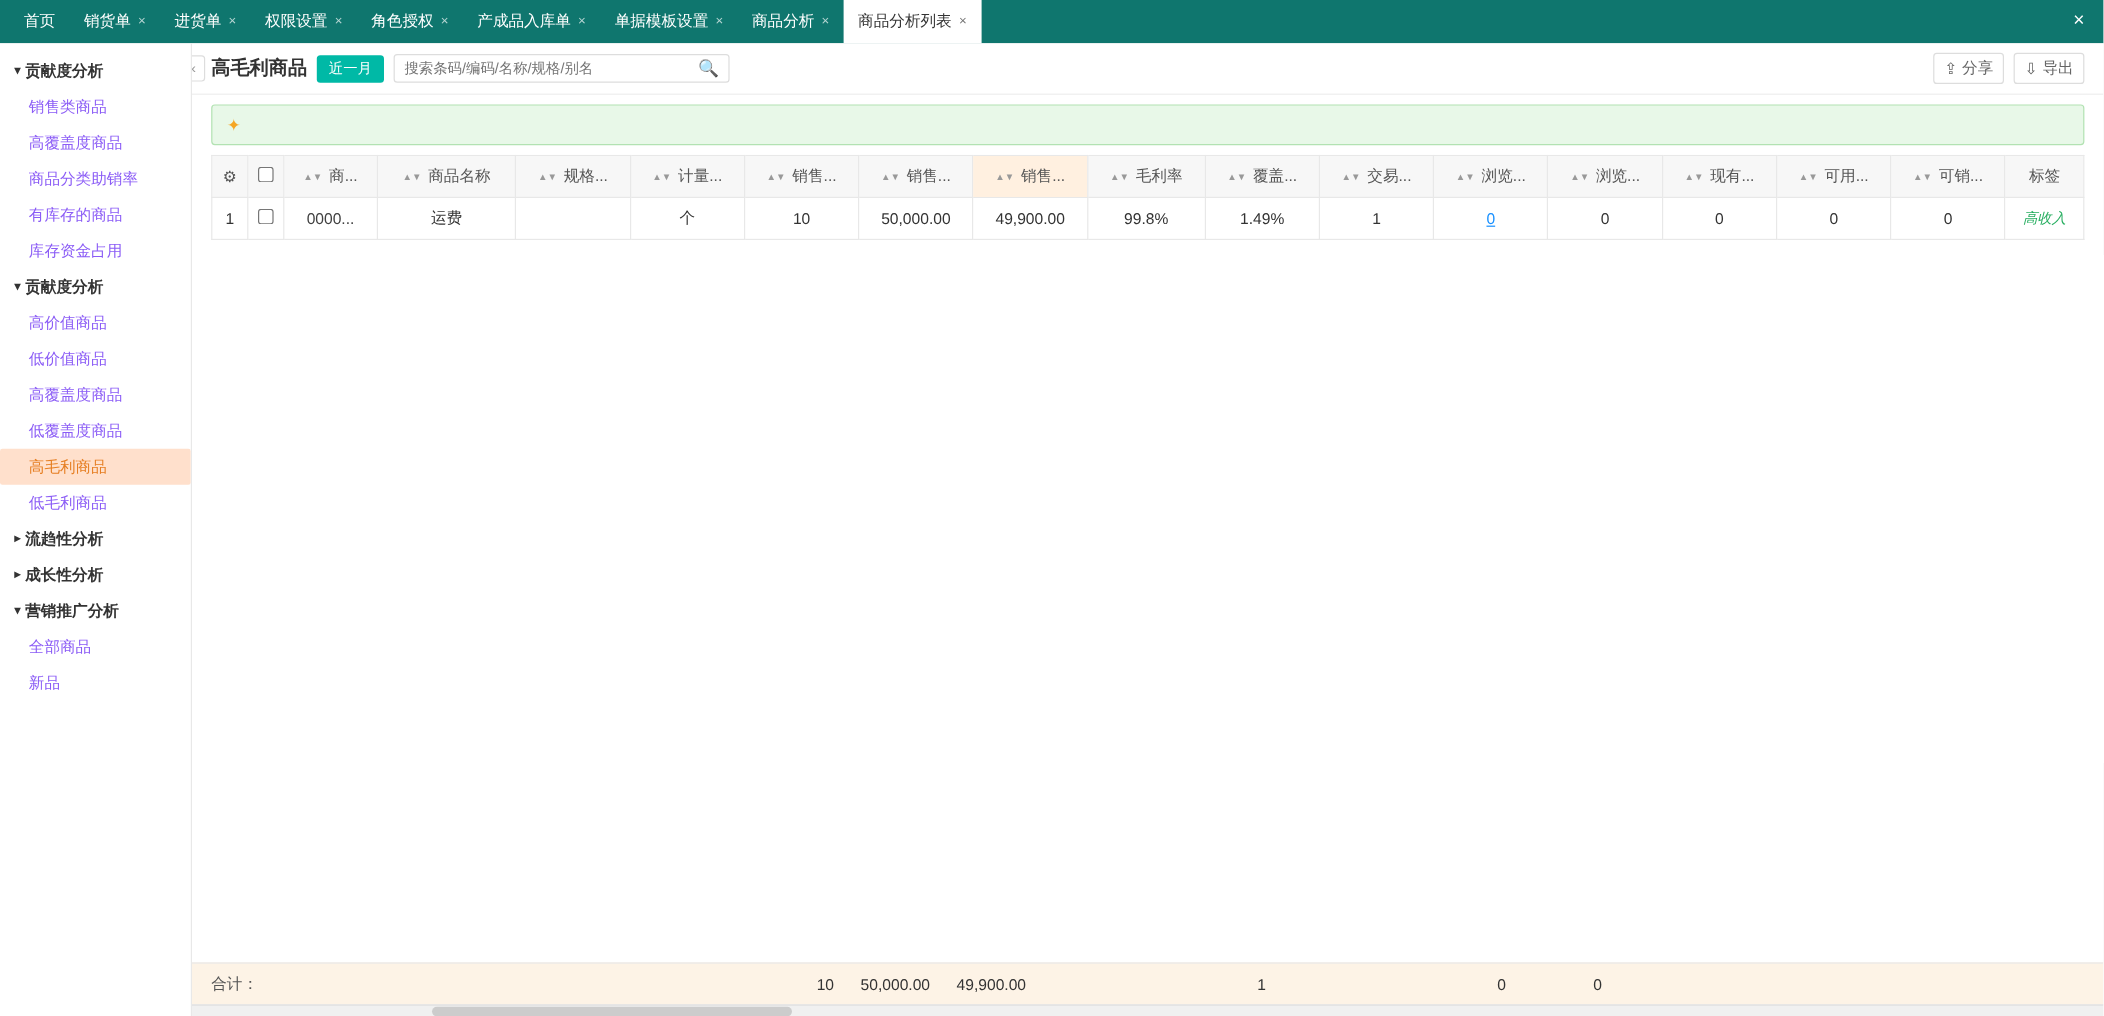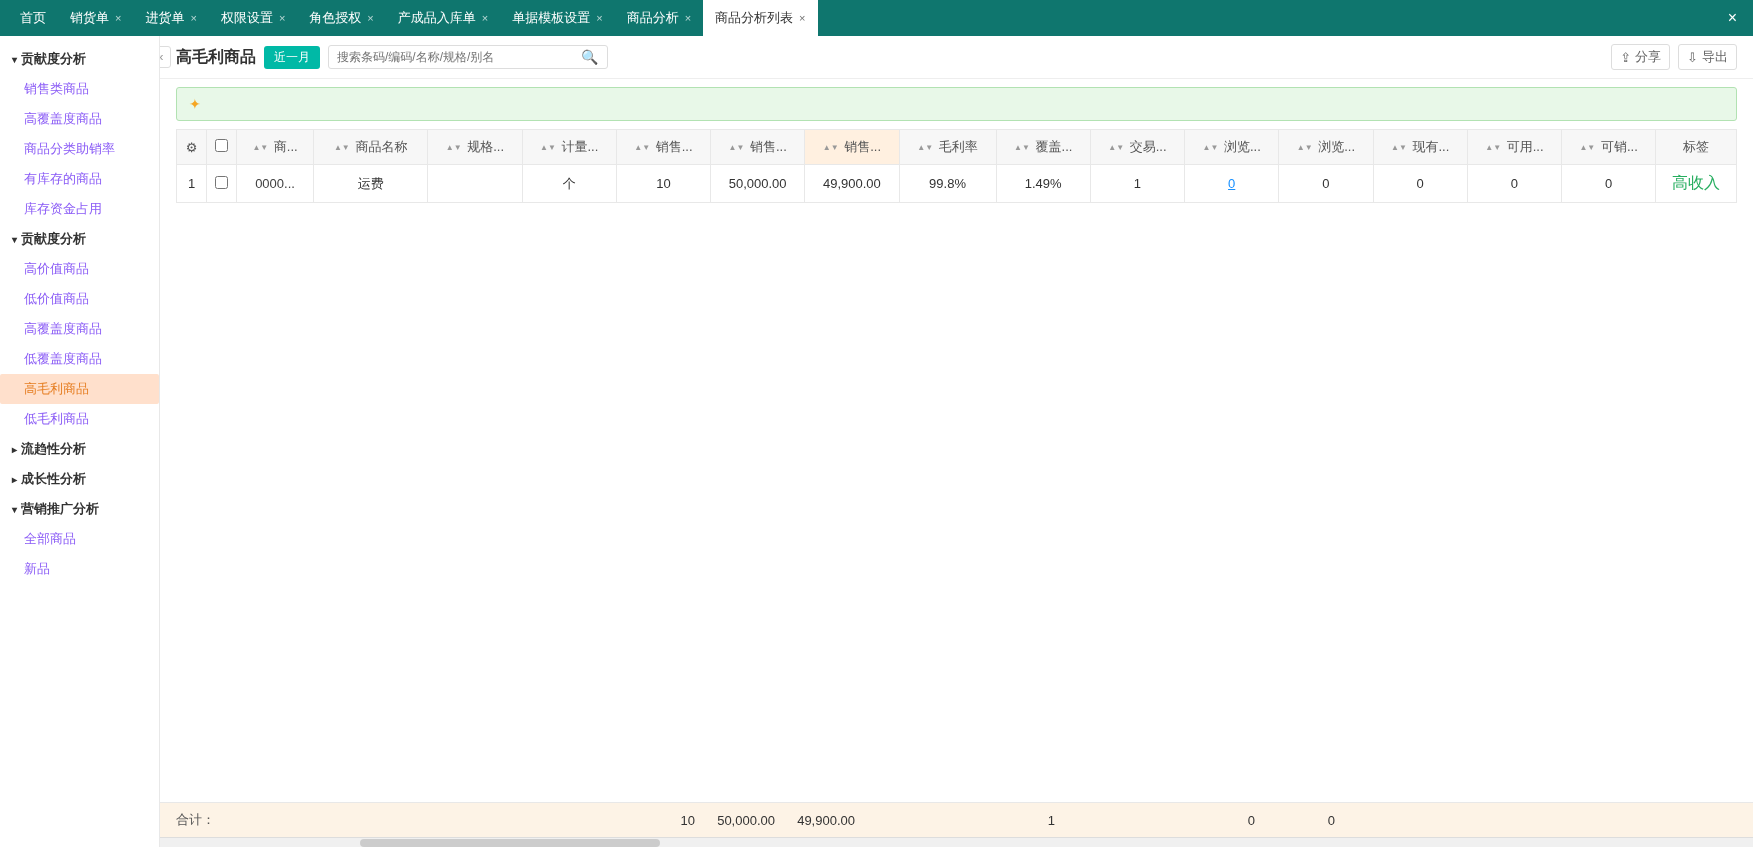--- a/index.html
+++ b/index.html
@@ -219,21 +219,22 @@
     }
     td {
       padding: 8px 6px;
       text-align: center;
       border: 1px solid #e8e8e8;
       color: #333;
       white-space: nowrap;
     }
     .tag-high-income {
       color: #27ae60;
-      font-size: 16px;
+      font-size: 12px;
+      font-style: italic;
     }
     .td-link { color: #1890ff; text-decoration: underline; cursor: pointer; }
 
     
     .footer-bar {
       display: flex;
       align-items: center;
       padding: 8px 16px;
       background: #fdf3e6;
       border-top: 1px solid #e8e8e8;

